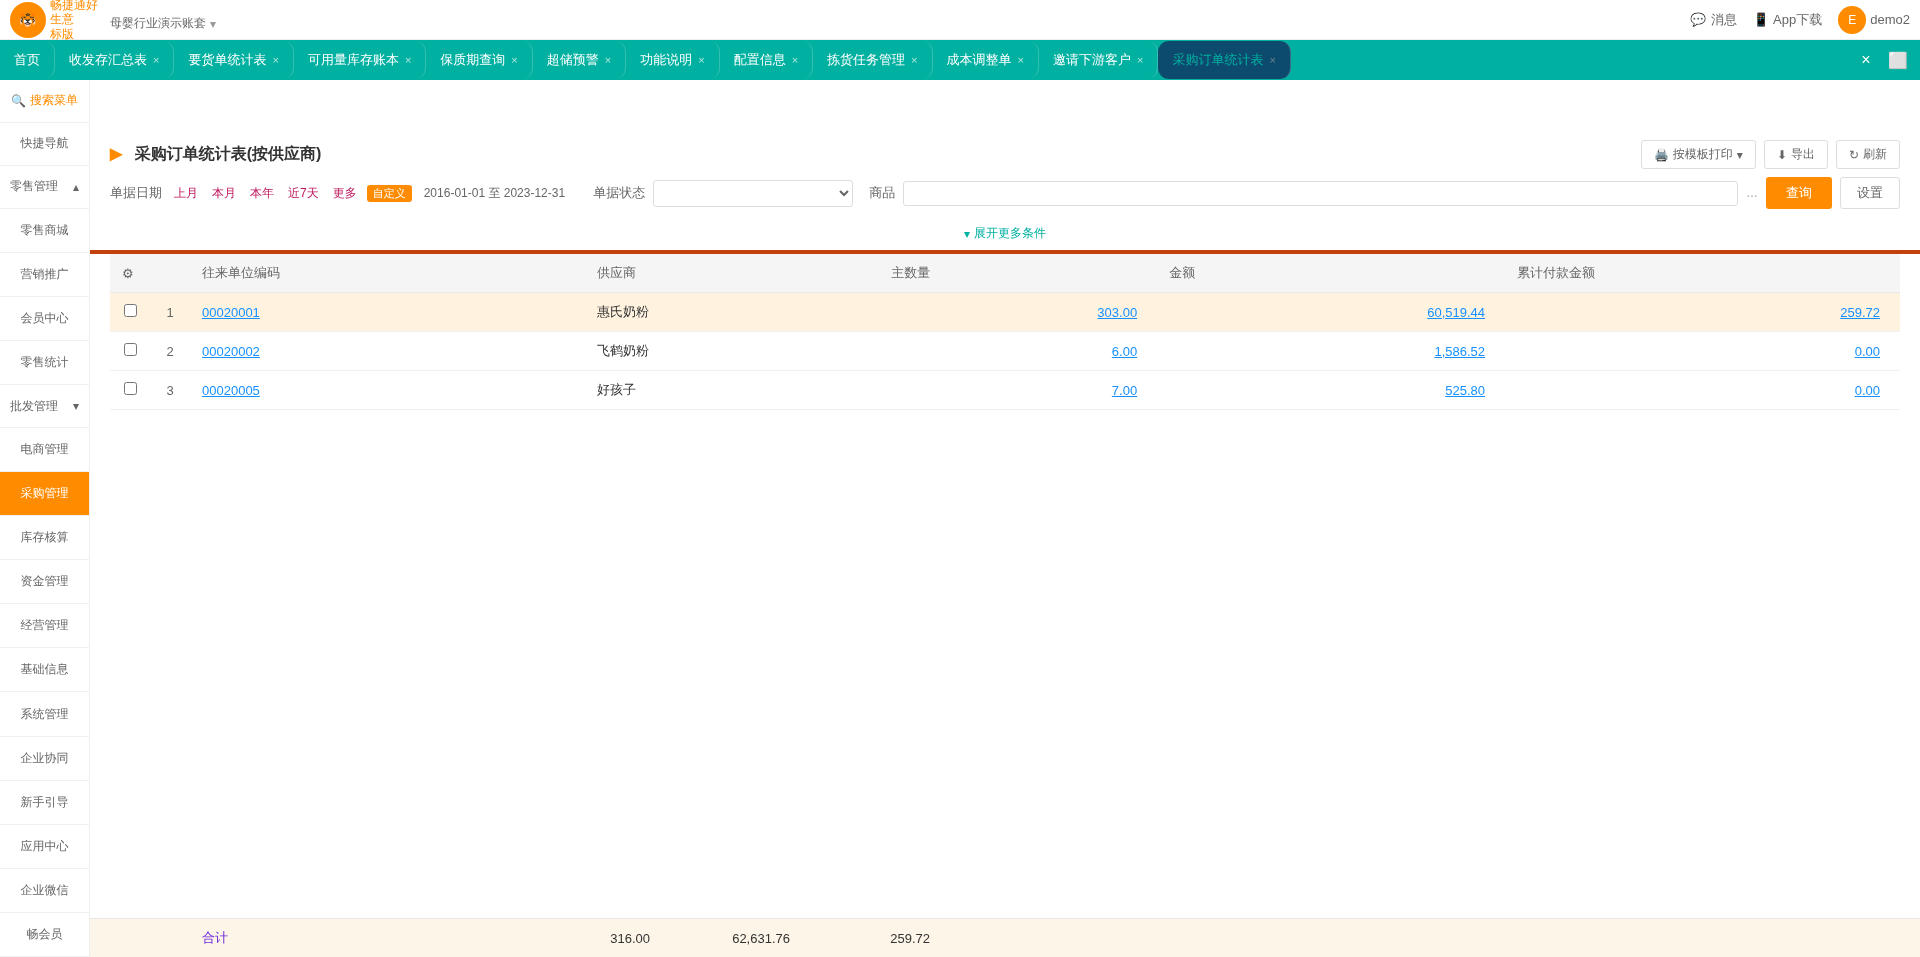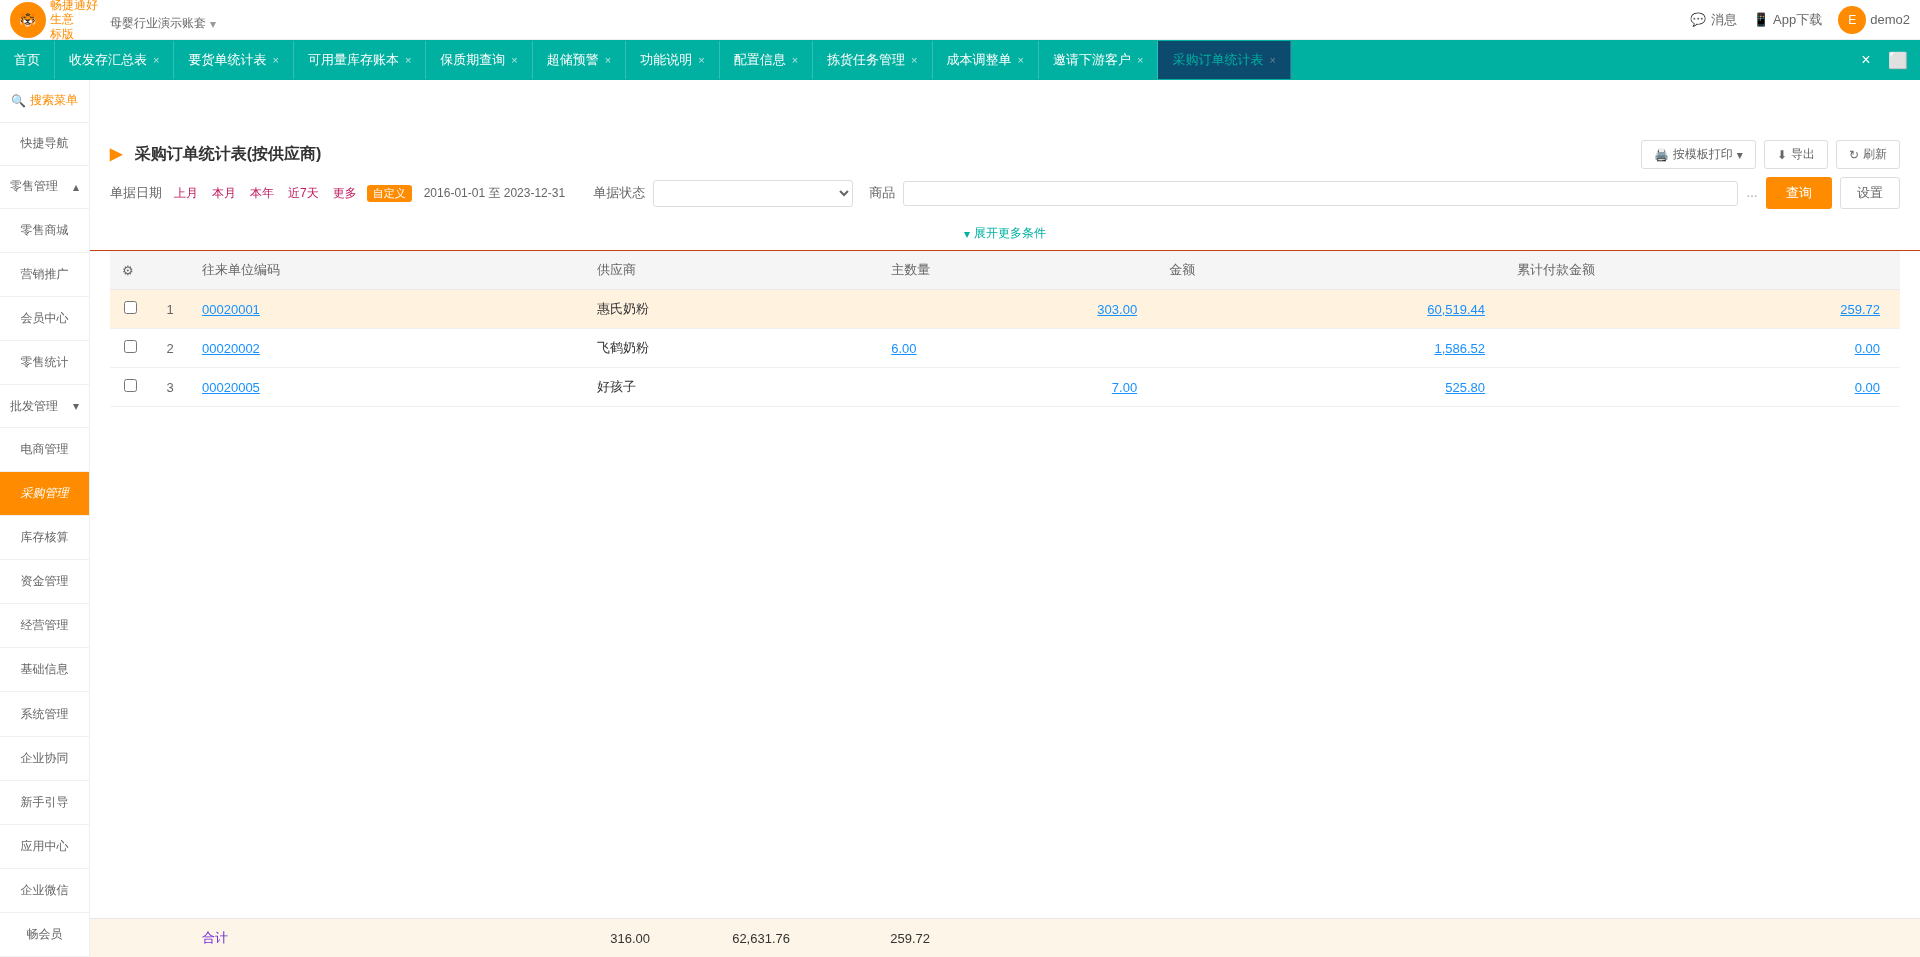--- a/index.html
+++ b/index.html
@@ -10,34 +10,34 @@
     .logo-area { display: flex; align-items: center; width: 90px; }
     .logo-icon { width: 36px; height: 36px; background: #ff8c00; border-radius: 50%; display: flex; align-items: center; justify-content: center; color: #fff; font-size: 14px; font-weight: bold; flex-shrink: 0; }
     .logo-text { font-size: 12px; color: #ff8c00; margin-left: 4px; line-height: 1.2; }
     .breadcrumb-area { flex: 1; display: flex; align-items: center; padding-left: 10px; color: #666; font-size: 12px; margin-top: 8px; }
     .top-right { display: flex; align-items: center; gap: 16px; margin-left: auto; }
     .top-right-item { display: flex; align-items: center; gap: 4px; color: #666; font-size: 13px; cursor: pointer; }
     .avatar { width: 28px; height: 28px; border-radius: 50%; background: #ff8c00; display: flex; align-items: center; justify-content: center; color: #fff; font-size: 12px; }
 
     
     .nav-tabs { height: 40px; background: #00b0a0; display: flex; align-items: center; overflow: hidden; }
-    .nav-tab { height: 38px; padding: 0 14px; display: flex; align-items: center; gap: 6px; color: #fff; font-size: 13px; cursor: pointer; white-space: nowrap; border-right: 1px solid rgba(255,255,255,0.2); position: relative; flex-shrink: 0; }
+    .nav-tab { height: 38px; padding: 0 14px; display: flex; align-items: center; gap: 6px; color: #fff; font-size: 13px; cursor: pointer; white-space: nowrap; border-right: 1px solid rgba(255,255,255,0.2); position: relative; flex-shrink: 0; border-radius: 11px; }
     .nav-tab.active { background: #0c4a6e; color: #00b0a0; }
     .nav-tab .close-btn { font-size: 11px; color: inherit; opacity: 0.7; cursor: pointer; }
     .nav-tab.active .close-btn { color: #999; }
     .nav-end-btns { margin-left: auto; display: flex; align-items: center; gap: 4px; padding-right: 8px; }
     .nav-end-btn { width: 28px; height: 28px; display: flex; align-items: center; justify-content: center; color: #fff; cursor: pointer; font-size: 16px; }
 
     
     .main-layout { display: flex; height: calc(957px - 80px); }
 
     
     .sidebar { width: 90px; background: #fff; border-right: 1px solid #eee; display: flex; flex-direction: column; overflow-y: auto; flex-shrink: 0; }
     .sidebar-item { height: 50px; display: flex; align-items: center; justify-content: center; text-align: center; font-size: 12px; color: #666; cursor: pointer; border-bottom: 1px solid #f0f0f0; padding: 4px; }
-    .sidebar-item.active { background: #ff8c00; color: #fff; font-style: italic; }
+    .sidebar-item.active { background: #ff8c00; color: #fff; }
     .sidebar-item.with-arrow { justify-content: space-between; padding: 0 10px; }
     .sidebar-search { height: 50px; display: flex; align-items: center; justify-content: center; font-size: 12px; color: #ff8c00; cursor: pointer; border-bottom: 1px solid #f0f0f0; }
     .sidebar-nav { height: 50px; display: flex; align-items: center; justify-content: center; font-size: 12px; color: #666; cursor: pointer; border-bottom: 1px solid #f0f0f0; }
 
     
     .content { flex: 1; background: #fff; display: flex; flex-direction: column; overflow: hidden; }
     .filter-label { color: #666; font-size: 13px; white-space: nowrap; }
     .date-shortcuts { display: flex; gap: 6px; align-items: center; }
     .date-shortcut { color: #be185d; font-size: 12px; cursor: pointer; padding: 2px 4px; }
     .custom-badge { background: #ff8c00; color: #fff; font-size: 11px; padding: 1px 6px; border-radius: 3px; }
@@ -243,21 +243,21 @@
           <span>⬇</span>
           <span>导出</span>
         </button>
         <button class="btn-refresh">
           <span>↻</span>
           <span>刷新</span>
         </button>
       </div>
     </div>
 
-    <div style="padding: 0 20px 0; border-bottom: 1px solid #c2410c;">
+    <div style="padding: 0 20px 0; border-bottom: 4px solid #c2410c;">
       <div class="filter-main-row">
 
         <span class="filter-label">单据日期</span>
         <div class="date-shortcuts">
           <span class="date-shortcut">上月</span>
           <span class="date-shortcut">本月</span>
           <span class="date-shortcut">本年</span>
           <span class="date-shortcut">近7天</span>
           <span class="date-shortcut">更多</span>
           <span class="custom-badge">自定义</span>
@@ -323,21 +323,21 @@
       <td>惠氏奶粉</td>
       <td style="text-align:right; padding-right:20px;"><span class="link-text">303.00</span></td>
       <td style="text-align:right; padding-right:20px;"><span class="link-text">60,519.44</span></td>
       <td style="text-align:right; padding-right:20px;"><span class="link-text">259.72</span></td>
     </tr>
             <tr>
       <td class="col-checkbox"><input type="checkbox" style=""></td>
       <td class="col-no" style="text-align:center; color:#666;">2</td>
       <td><span class="link-text">00020002</span></td>
       <td>飞鹤奶粉</td>
-      <td style="padding-right:20px;"><span class="link-text">6.00</span></td>
+      <td style="text-align:right; padding-right:20px;"><span class="link-text">6.00</span></td>
       <td style="text-align:right; padding-right:20px;"><span class="link-text">1,586.52</span></td>
       <td style="text-align:right; padding-right:20px;"><span class="link-text">0.00</span></td>
     </tr>
             <tr>
       <td class="col-checkbox"><input type="checkbox" style=""></td>
       <td class="col-no" style="text-align:center; color:#666;">3</td>
       <td><span class="link-text">00020005</span></td>
       <td>好孩子</td>
       <td style="text-align:right; padding-right:20px;"><span class="link-text">7.00</span></td>
       <td style="text-align:right; padding-right:20px;"><span class="link-text">525.80</span></td>

